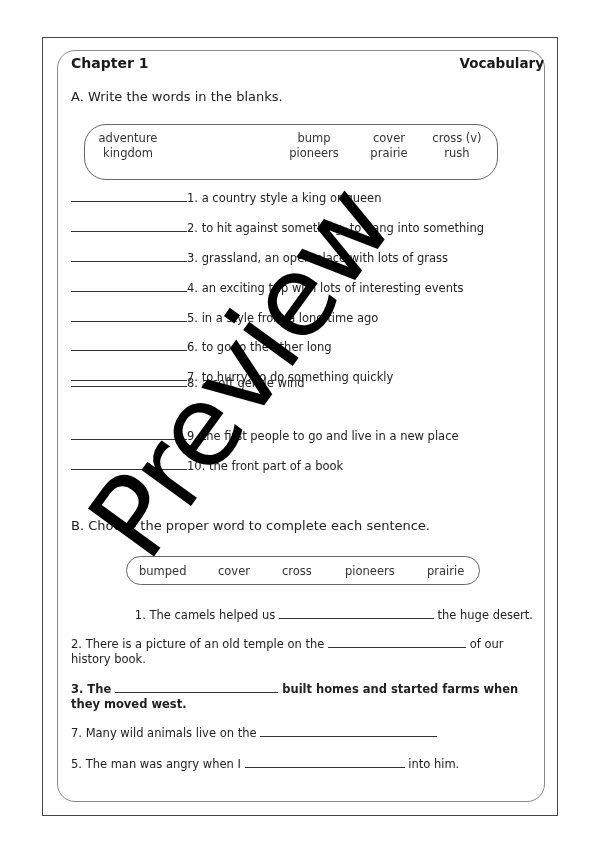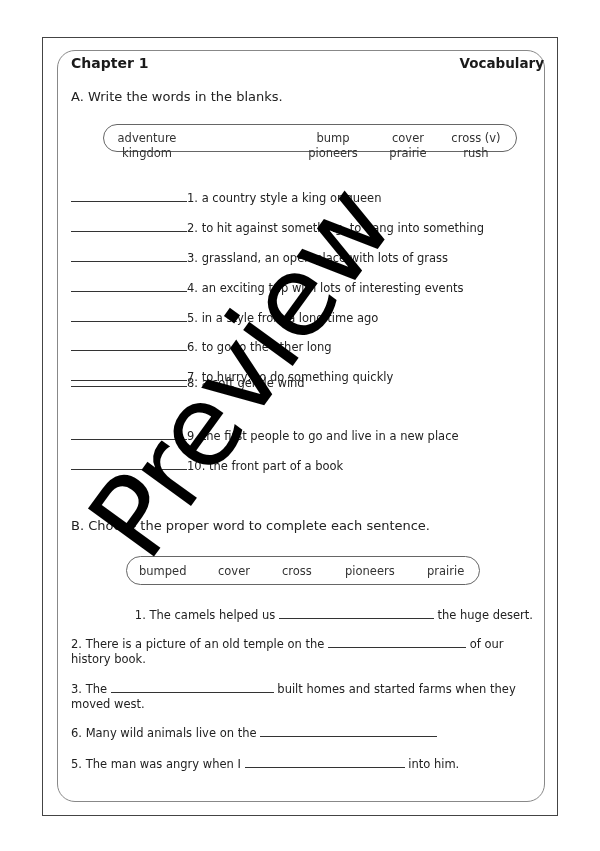--- a/index.html
+++ b/index.html
@@ -56,24 +56,24 @@
       font-size: 13px;
       color: #222;
     }
     .wordbox {
       position: absolute;
       border: 1.2px solid #666;
       border-radius: 22px;
       box-sizing: border-box;
     }
     .wordbox-a {
-      left: 103px;
+      left: 84px;
       top: 124px;
       width: 414px;
-      height: 28px;
+      height: 56px;
     }
     .wordbox-a .col {
       position: absolute;
       top: 6px;
       text-align: center;
       font-size: 11.5px;
       line-height: 15px;
       color: #333;
     }
     .wordbox-b {
@@ -203,23 +203,23 @@
   <span class="word" style="left:218px;">pioneers</span>
   <span class="word" style="left:300px;">prairie</span>
 </div>
 
 <div class="sentence" style="top:608px;text-align:right;">
   <span>1. The camels helped us </span><span class="blank" style="width:155px;"></span><span> the huge desert.</span>
 </div>
 <div class="sentence" style="top:637px;">
   <span>2. There is a picture of an old temple on the </span><span class="blank" style="width:138px;"></span><span> of our history book.</span>
 </div>
-<div class="sentence" style="top:682px;">
+<div class="sentence" style="top:682px;font-weight:bold;">
   <span>3. The </span><span class="blank" style="width:163px;"></span><span> built homes and started farms when they moved west.</span>
 </div>
 <div class="sentence" style="top:726px;">
-  <span>6. Many wild animals live on the </span><span class="blank" style="width:177px;"></span><span></span>
+  <span>7. Many wild animals live on the </span><span class="blank" style="width:177px;"></span><span></span>
 </div>
 <div class="sentence" style="top:757px;">
   <span>5. The man was angry when I </span><span class="blank" style="width:160px;"></span><span> into him.</span>
 </div>
 
 <div class="watermark">Preview</div>
 
 </body></html>

